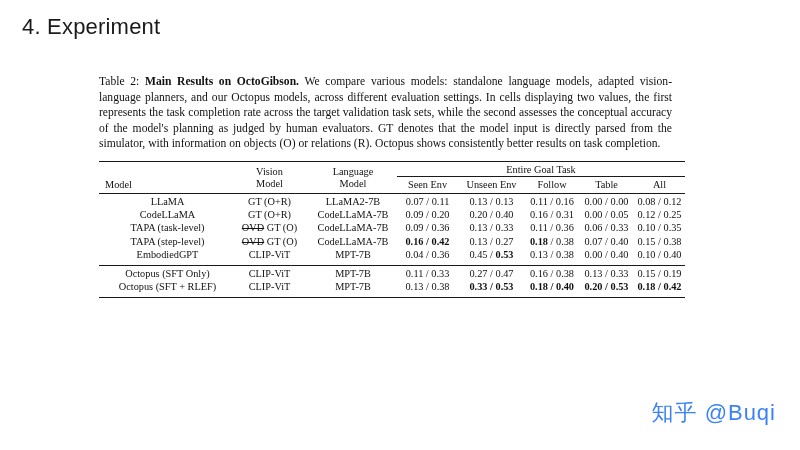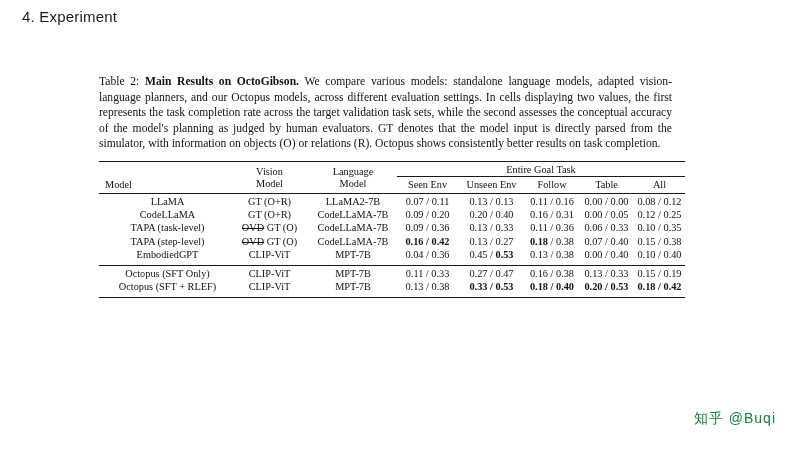--- a/index.html
+++ b/index.html
@@ -13,23 +13,23 @@
     font-family: "Liberation Serif", serif;
     color: #111111;
     position: relative;
     overflow: hidden;
   }
 
   
   .slide-title {
     position: absolute;
     left: 22px;
-    top: 8px;
+    top: 14px;
     font-family: "Liberation Sans", sans-serif;
-    font-size: 15px;
+    font-size: 22px;
     font-weight: 400;
     letter-spacing: 0.2px;
     color: #1a1a1a;
     white-space: nowrap;
   }
 
   
   .figure-block {
     position: absolute;
     left: 99px;
@@ -106,22 +106,22 @@
     text-decoration-thickness: 0.8px;
   }
   .bold { font-weight: 700; }
 
   
   .watermark {
     position: absolute;
     right: 24px;
     bottom: 22px;
     font-family: "Liberation Sans", sans-serif;
-    font-size: 14px;
-    color: #15803d;
+    font-size: 22px;
+    color: #3b82f6;
     letter-spacing: 1px;
     user-select: none;
     white-space: nowrap;
   }
 </style>
 </head>
 <body>
 
 <div class="slide-title">4. Experiment</div>
 

